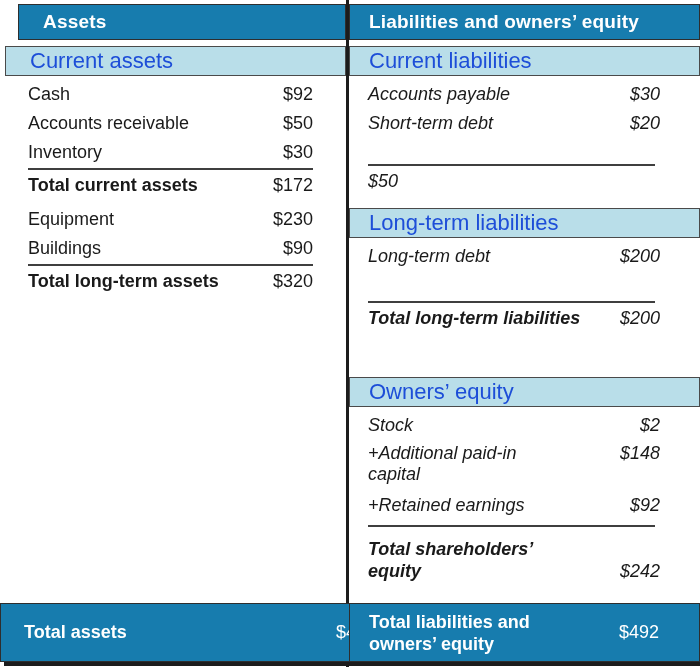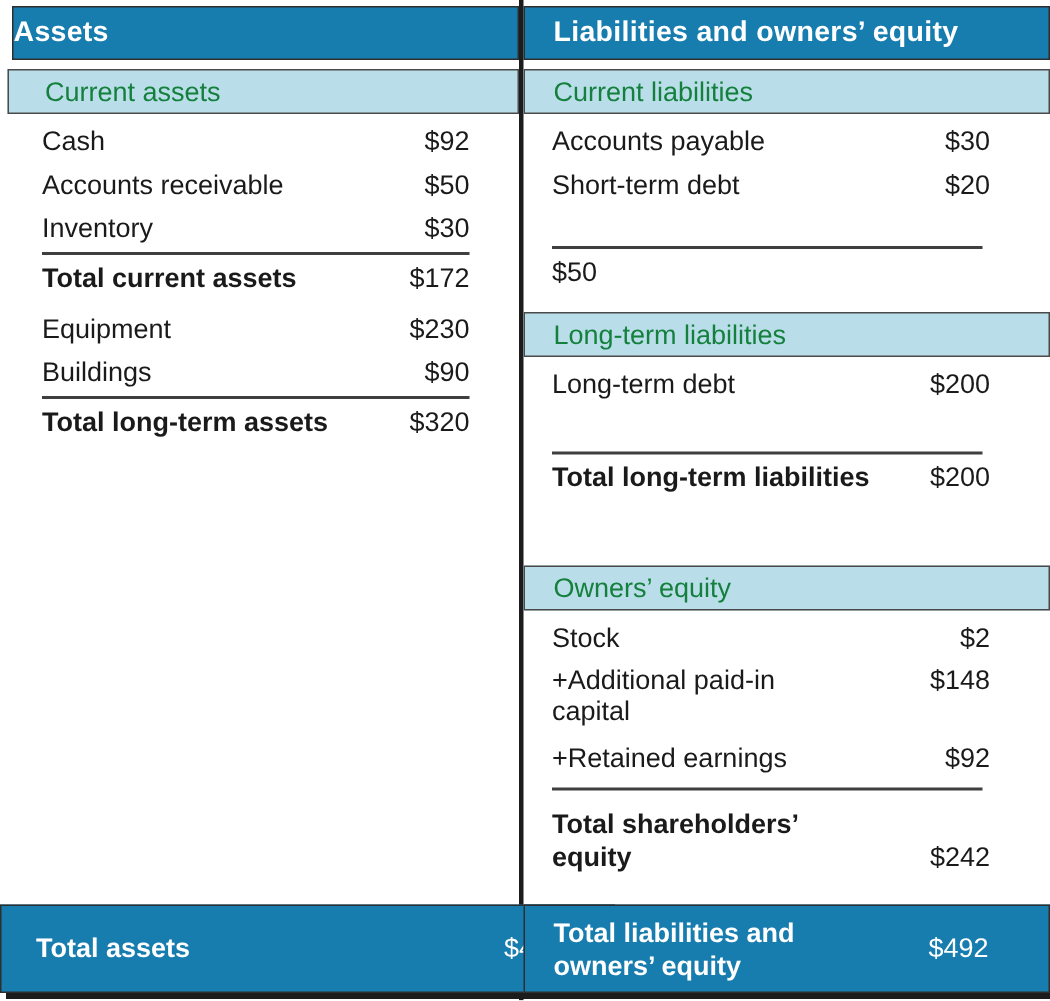--- a/index.html
+++ b/index.html
@@ -14,39 +14,39 @@
   .col { position:absolute; top:0; }
   .col.left  { left:0;     width:346px; }
   .col.right { left:349px; width:351px; }
 
   .header-band {
     box-sizing:border-box; height:36px; margin-top:4px;
     background:var(--header-bg,#177CAE); border:1px solid #2e2e2e;
     display:flex; align-items:center;
     color:#ffffff; font-weight:bold; font-size:19px; letter-spacing:.2px;
   }
-  .left  .header-band { margin-left:8px; }
+  .left  .header-band { margin-left:18px; padding-left:24px; }
   .right .header-band { padding-left:19px;align-items:center; }
 
   .sub-band {
     box-sizing:border-box; height:30px; margin-top:6px;
     background:var(--band-bg,#B9DEE9); border:1px solid #4a4a4a;
-    display:flex; align-items:center; font-size:18px; color:#15803d;
+    display:flex; align-items:center; font-size:22px; color:#1d4ed8;
   }
   .left  .sub-band { margin-left:5px; padding-left:24px; }
   .right .sub-band { padding-left:19px; }
   .gap-md { margin-top:11px; }
   .gap-lg { margin-top:43px; }
 
   .row {
     display:flex; justify-content:space-between; align-items:center;
     height:29px; font-size:18px;
   }
   .left  .row { padding:0 33px 0 28px; }
-  .right .row { padding:0 40px 0 19px; }
+  .right .row { padding:0 40px 0 19px;font-style:italic; }
   .row.first { margin-top:4px; }
   .row .lbl { white-space:nowrap; }
   .row .val { text-align:right; }
 
   .row.wrap2 { height:48px; align-items:flex-start; padding-top:3px; }
   .row.wrap2 .lbl { white-space:normal; max-width:185px; line-height:21px; }
   .row.wrap2 .val { line-height:21px; }
 
   .rule { height:2px; background:#3f3f3f; margin-top:1px; }
   .left  .rule { margin-left:28px; margin-right:33px; }

